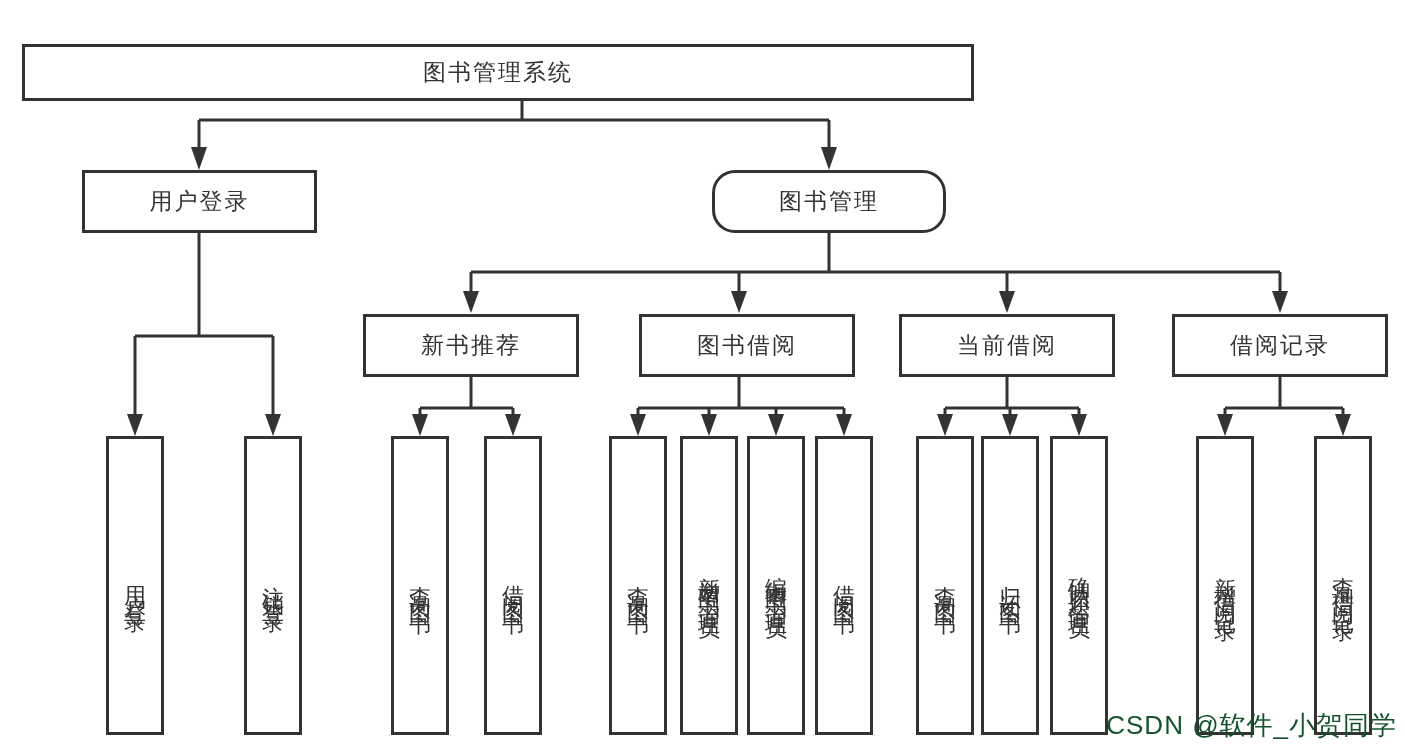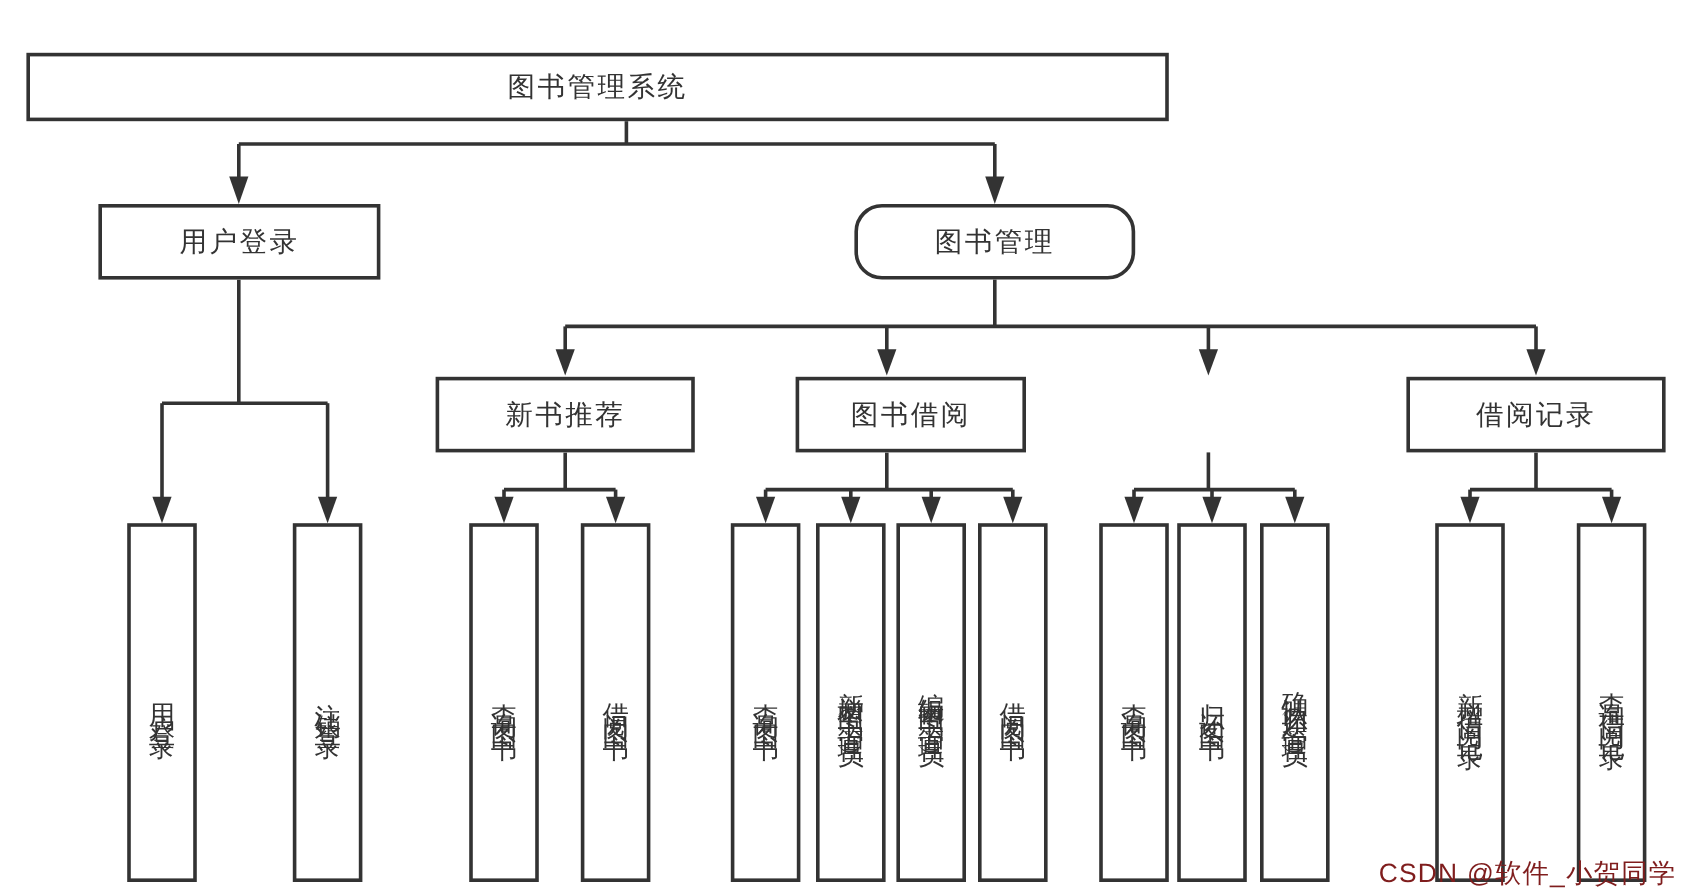--- a/index.html
+++ b/index.html
@@ -37,22 +37,22 @@
     text-orientation: mixed;
     font-size: 22px;
     letter-spacing: 9px;
     line-height: 1;
   }
   .node.v.long { letter-spacing: 6px; }
   .watermark {
     position: absolute;
     right: 8px;
     bottom: 4px;
-    font-size: 22px;
-    color: #7f1d1d;
+    font-size: 26px;
+    color: #14532d;
     letter-spacing: 1px;
     white-space: nowrap;
     z-index: 5;
   }
 </style>
 </head>
 <body>
 
 <div class="stage">
 
@@ -125,21 +125,22 @@
       <polygon points="1335,414 1351,414 1343,436"></polygon>
     </g>
   </svg>
 
   <div class="node h" style="left:22px; top:12px; width:952px; height:57px;margin-top:32px;">图书管理系统</div>
 
   <div class="node h" style="left:82px; top:170px; width:235px; height:63px;">用户登录</div>
   <div class="node h" style="left:712px; top:170px; width:234px; height:63px;border-radius:23px;">图书管理</div>
 
   <div class="node h" style="left:363px; top:314px; width:216px; height:63px;text-align:right;">新书推荐</div>
-  <div class="node h" style="left:663px; top:314px; width:192px; height:63px;">图书借阅</div>
+  <div class="node h" style="left:639px; top:314px; width:216px; height:63px;">图书借阅</div>
+  <div class="node h" style="left:899px; top:314px; width:216px; height:63px;">当前借阅</div>
   <div class="node h" style="left:1172px; top:314px; width:216px; height:63px;">借阅记录</div>
 
   <div class="node v" style="left:106px; top:436px; width:58px; height:299px;">用户登录</div>
   <div class="node v" style="left:244px; top:436px; width:58px; height:299px;">注销登录</div>
 
   <div class="node v" style="left:391px; top:436px; width:58px; height:299px;">查询图书</div>
   <div class="node v" style="left:484px; top:436px; width:58px; height:299px;">借阅图书</div>
 
   <div class="node v" style="left:609px; top:436px; width:58px; height:299px;">查询图书</div>
   <div class="node v long" style="left:680px; top:436px; width:58px; height:299px;">新增图书（管理员）</div>

